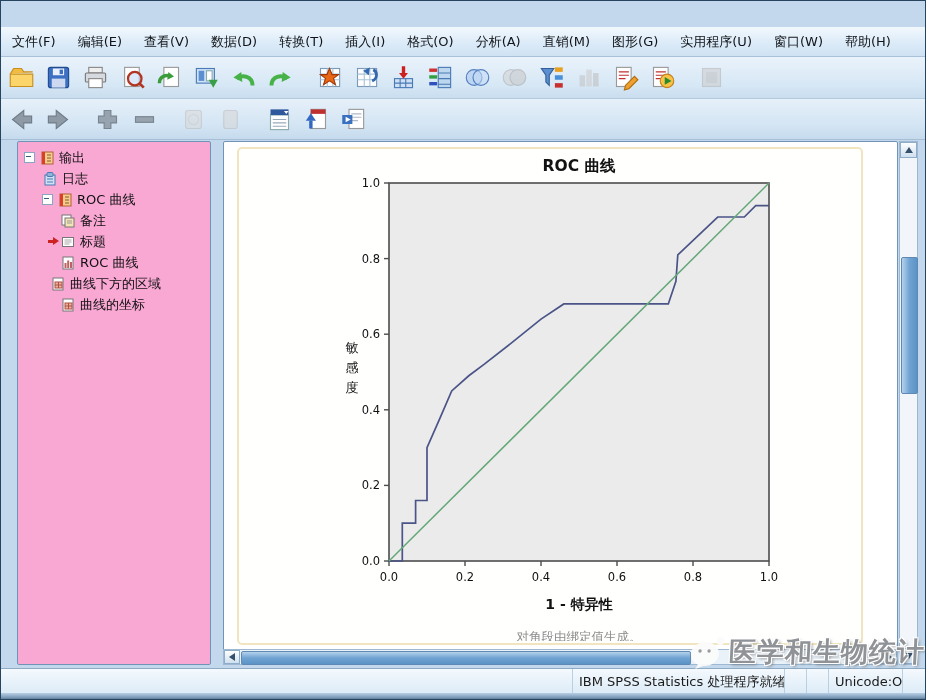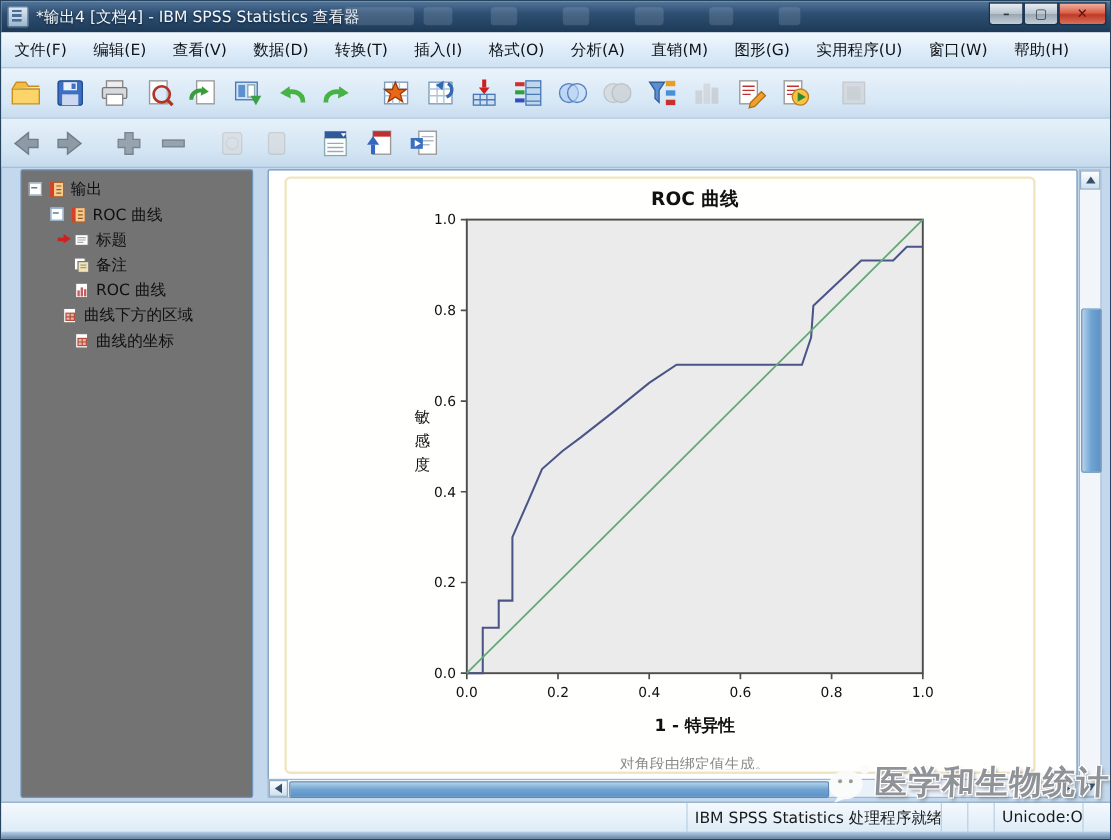--- a/index.html
+++ b/index.html
@@ -30,21 +30,21 @@
             background:linear-gradient(#eaf3fb 0%,#d6e7f5 70%,#c9ddef 100%);
             border-bottom:1px solid #b3c9de;display:flex;align-items:center;}
   .toolbar2{position:absolute;left:0;top:98px;width:100%;height:40px;
             background:linear-gradient(#e6f0f9 0%,#d2e4f3 70%,#c5daed 100%);
             border-bottom:1px solid #a7bed4;display:flex;align-items:center;}
   .tb-icon{width:34px;height:32px;display:flex;align-items:center;justify-content:center;margin-left:3px;}
   .tb-icon svg{width:27px;height:27px;}
   .tb-sep{width:12px;height:1px;}
   .dim{opacity:.55;filter:grayscale(1);}
   
-  .tree-pane{position:absolute;left:16px;top:140px;width:194px;height:524px;background:#737373;
+  .tree-pane{position:absolute;left:16px;top:140px;width:194px;height:524px;background:#f9a8d4;
              border:1px solid #6f94b8;border-radius:2px;box-sizing:border-box;padding-top:5px;
              font-size:13px;color:#101010;overflow:hidden;}
   .tree-row{display:flex;align-items:center;height:21px;white-space:nowrap;position:relative;}
   .tree-row .lbl{margin-left:4px;}
   .expander{width:9px;height:9px;border:1px solid #88a6c2;background:#fff;position:relative;flex:0 0 auto;margin-right:4px;}
   .expander::after{content:"";position:absolute;left:1px;top:3px;width:5px;height:1px;background:#3c5a78;}
   .tree-icon{width:16px;height:16px;flex:0 0 auto;}
   .sel-arrow{position:absolute;width:12px;height:10px;}
   .sel-arrow::before{content:"";position:absolute;left:0;top:4px;width:6px;height:3px;background:#c22;}
   .sel-arrow::after{content:"";position:absolute;left:5px;top:1px;border-left:6px solid #c22;
@@ -76,34 +76,20 @@
   .watermark{position:absolute;left:688px;top:633px;display:flex;align-items:center;z-index:30;
              transform:skewX(-3deg);}
   .wm-text{font-size:27px;font-weight:bold;color:#8f9296;letter-spacing:1px;
            text-shadow:-1px -1px 0 #fff,1px -1px 0 #fff,-1px 1px 0 #fff,1px 1px 0 #fff,2px 2px 3px rgba(90,90,90,.55);}
 </style>
 </head>
 <body>
 
 <div class="window">
 
-  <div class="titlebar">
-    <div class="app-icon"></div>
-    <span class="title-text">*输出4 [文档4] - IBM SPSS Statistics 查看器</span>
-    <div class="tb-blur" style="left:286px;width:58px"></div>
-    <div class="tb-blur" style="left:352px;width:24px"></div>
-    <div class="tb-blur" style="left:408px;width:22px"></div>
-    <div class="tb-blur" style="left:468px;width:22px"></div>
-    <div class="tb-blur" style="left:528px;width:24px"></div>
-    <div class="tb-blur" style="left:590px;width:20px"></div>
-    <div class="tb-blur" style="left:648px;width:18px"></div>
-    <div class="win-btn" style="left:823px;width:29px">–</div>
-    <div class="win-btn" style="left:852px;width:29px">▢</div>
-    <div class="win-btn close" style="left:881px;width:40px">✕</div>
-  </div>
 
   <div class="menubar" id="menubar">
       <div class="menu-item">文件(F)</div>
       <div class="menu-item">编辑(E)</div>
       <div class="menu-item">查看(V)</div>
       <div class="menu-item">数据(D)</div>
       <div class="menu-item">转换(T)</div>
       <div class="menu-item">插入(I)</div>
       <div class="menu-item">格式(O)</div>
       <div class="menu-item">分析(A)</div>
@@ -318,43 +304,51 @@
       <div class="tree-row" style="padding-left: 6px;">
         <div class="expander"></div>
         <div class="tree-icon"><svg viewBox="0 0 16 16" width="16" height="16">
             <rect x="3" y="2" width="11" height="12" fill="#f6cb8e" stroke="#b06030"></rect>
             <rect x="3" y="2" width="3" height="12" fill="#d8402a"></rect>
             <path d="M8 5h4M8 8h4M8 11h4" stroke="#8a5a20"></path>
           </svg></div>
         <span class="lbl">输出</span>
       </div>
       <div class="tree-row" style="padding-left: 24px;">
+        <div class="tree-icon"><svg viewBox="0 0 16 16" width="16" height="16">
+            <rect x="3" y="4" width="10" height="10" fill="#cfe2f4" stroke="#4a7ab5"></rect>
+            <rect x="5" y="1.5" width="6" height="4" rx="1" fill="#8fb4d8" stroke="#4a7ab5"></rect>
+            <path d="M5 8h6M5 11h6" stroke="#4a7ab5"></path>
+          </svg></div>
+        <span class="lbl">日志</span>
+      </div>
+      <div class="tree-row" style="padding-left: 24px;">
         <div class="expander"></div>
         <div class="tree-icon"><svg viewBox="0 0 16 16" width="16" height="16">
             <rect x="3" y="2" width="11" height="12" fill="#f6cb8e" stroke="#b06030"></rect>
             <rect x="3" y="2" width="3" height="12" fill="#d8402a"></rect>
             <path d="M8 5h4M8 8h4M8 11h4" stroke="#8a5a20"></path>
           </svg></div>
         <span class="lbl">ROC 曲线</span>
       </div>
       <div class="tree-row" style="padding-left: 42px;">
-        <div class="sel-arrow" style="left: 30px; top: 5px;"></div>
-        <div class="tree-icon"><svg viewBox="0 0 16 16" width="16" height="16">
-            <rect x="2.5" y="3.5" width="11" height="9" fill="#fff" stroke="#777"></rect>
-            <path d="M4.5 6h7M4.5 8h7M4.5 10h5" stroke="#a8a8a8"></path>
-          </svg></div>
-        <span class="lbl">标题</span>
-      </div>
-      <div class="tree-row" style="padding-left: 42px;">
         <div class="tree-icon"><svg viewBox="0 0 16 16" width="16" height="16">
             <rect x="2" y="2" width="9" height="10" fill="#fff" stroke="#777"></rect>
             <rect x="5" y="5" width="9" height="9" fill="#f4e4b4" stroke="#777"></rect>
             <path d="M7 8h5M7 10h5" stroke="#999"></path>
           </svg></div>
         <span class="lbl">备注</span>
+      </div>
+      <div class="tree-row" style="padding-left: 42px;">
+        <div class="sel-arrow" style="left: 30px; top: 5px;"></div>
+        <div class="tree-icon"><svg viewBox="0 0 16 16" width="16" height="16">
+            <rect x="2.5" y="3.5" width="11" height="9" fill="#fff" stroke="#777"></rect>
+            <path d="M4.5 6h7M4.5 8h7M4.5 10h5" stroke="#a8a8a8"></path>
+          </svg></div>
+        <span class="lbl">标题</span>
       </div>
       <div class="tree-row" style="padding-left: 42px;">
         <div class="tree-icon"><svg viewBox="0 0 16 16" width="16" height="16">
             <rect x="3" y="2" width="10" height="12" fill="#fff" stroke="#777"></rect>
             <rect x="4.5" y="8" width="2" height="5" fill="#c06060"></rect>
             <rect x="7.2" y="5.5" width="2" height="7.5" fill="#c06060"></rect>
             <rect x="10" y="7" width="2" height="6" fill="#c06060"></rect>
           </svg></div>
         <span class="lbl">ROC 曲线</span>
       </div>

